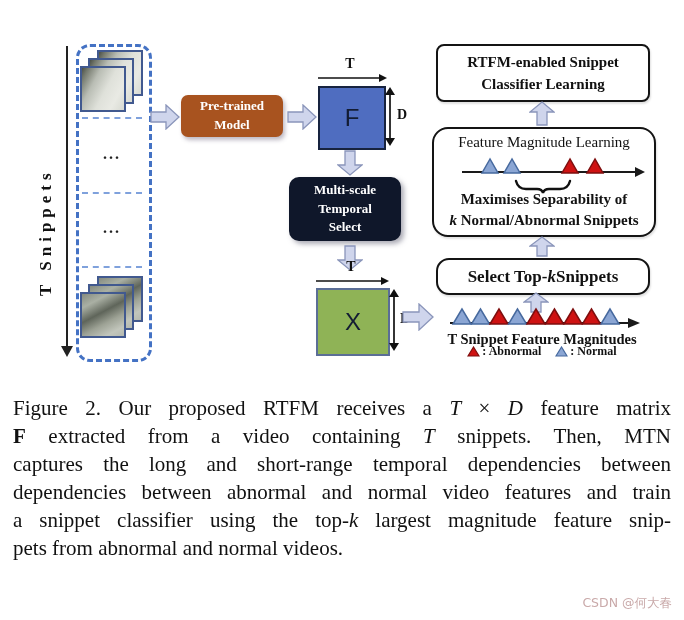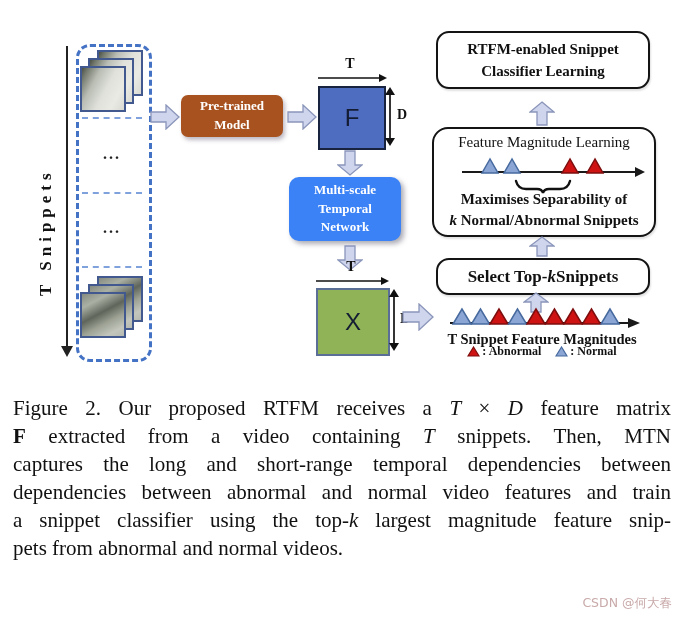--- a/index.html
+++ b/index.html
@@ -36,30 +36,30 @@
     display:flex;flex-direction:column;align-items:center;justify-content:center;
     box-shadow:2px 3px 4px rgba(110,100,125,.45);}
   .matrix-box{position:absolute;display:flex;align-items:center;justify-content:center;
     font-family:"Liberation Sans",sans-serif;font-size:24px;color:#131c33;}
   .f-box{left:318px;top:86px;width:64px;height:60px;background:#4f6dc0;border:2px solid #17233f;}
   .x-box{left:316px;top:288px;width:70px;height:64px;background:#8fb356;border:2px solid #5b6e96;}
   .dim-label{position:absolute;font-weight:bold;font-size:14px;color:#111;}
   .dim-arrow{position:absolute;}
   .dim-arrow line{stroke:#111;stroke-width:1.7px;}
   .dim-arrow polygon{fill:#111;}
-  .mtn{position:absolute;left:289px;top:177px;width:112px;height:64px;background:#3b82f6;
+  .mtn{position:absolute;left:289px;top:177px;width:112px;height:64px;background:#0f172a;
     border-radius:10px;color:#fff;font-weight:bold;font-size:13px;line-height:1.45;
     display:flex;flex-direction:column;align-items:center;justify-content:center;
     box-shadow:3px 3px 5px rgba(90,90,110,.5);}
 
   
   .rbox{position:absolute;background:#fff;border:2.5px solid #141414;
     display:flex;flex-direction:column;align-items:center;justify-content:center;
     font-weight:bold;color:#111;box-shadow:1px 2px 2px rgba(0,0,0,.12);}
-  .rtfm-box{left:436px;top:31px;width:210px;height:54px;border-radius:13px;font-size:15px;line-height:1.5;}
+  .rtfm-box{left:436px;top:44px;width:210px;height:54px;border-radius:8px;font-size:15px;line-height:1.5;}
   .fml-box{left:432px;top:127px;width:220px;height:106px;border-radius:16px;display:block;}
   .fml-title{position:absolute;left:0;top:5px;width:100%;text-align:center;font-size:15px;font-weight:normal;}
   .fml-axis{position:absolute;left:20px;top:27px;}
   .fml-axis line,.mag-axis line{stroke:#1a1a1a;stroke-width:2px;}
   .fml-axis .axhead,.mag-axis .axhead{fill:#1a1a1a;}
   .fml-brace{position:absolute;left:80px;top:50px;}
   .fml-brace path{fill:none;stroke:#111;stroke-width:2.4px;stroke-linecap:round;}
   .fml-line{position:absolute;left:0;width:100%;text-align:center;font-size:15px;font-weight:bold;}
   .sel-box{left:436px;top:258px;width:210px;height:33px;border-radius:13px;font-size:17px;flex-direction:row;}
   .it{font-style:italic;}
@@ -135,21 +135,21 @@
     </svg>
   <div class="dim-label" style="left:397px;top:107px;">D</div>
 
   <svg class="blockarrow" style="left:337px;top:150px;" width="26" height="26">
     <polygon points="8,1 18,1 18,15 25,15 13,25 1,15 8,15"></polygon>
     </svg>
 
   <div class="mtn">
     <span>Multi-scale</span>
     <span>Temporal</span>
-    <span>Network</span>
+    <span>Select</span>
   </div>
 
   <svg class="blockarrow" style="left:337px;top:245px;" width="26" height="26">
     <polygon points="8,1 18,1 18,15 25,15 13,25 1,15 8,15"></polygon>
     </svg>
 
   <div class="dim-label" style="left:316px;top:259px;width:70px;text-align:center;">T</div>
   <svg class="dim-arrow" style="left:316px;top:276px;" width="74" height="10">
     <line x1="0" y1="5" x2="65" y2="5"></line>
       <polygon points="65,1 73,5 65,9"></polygon>

